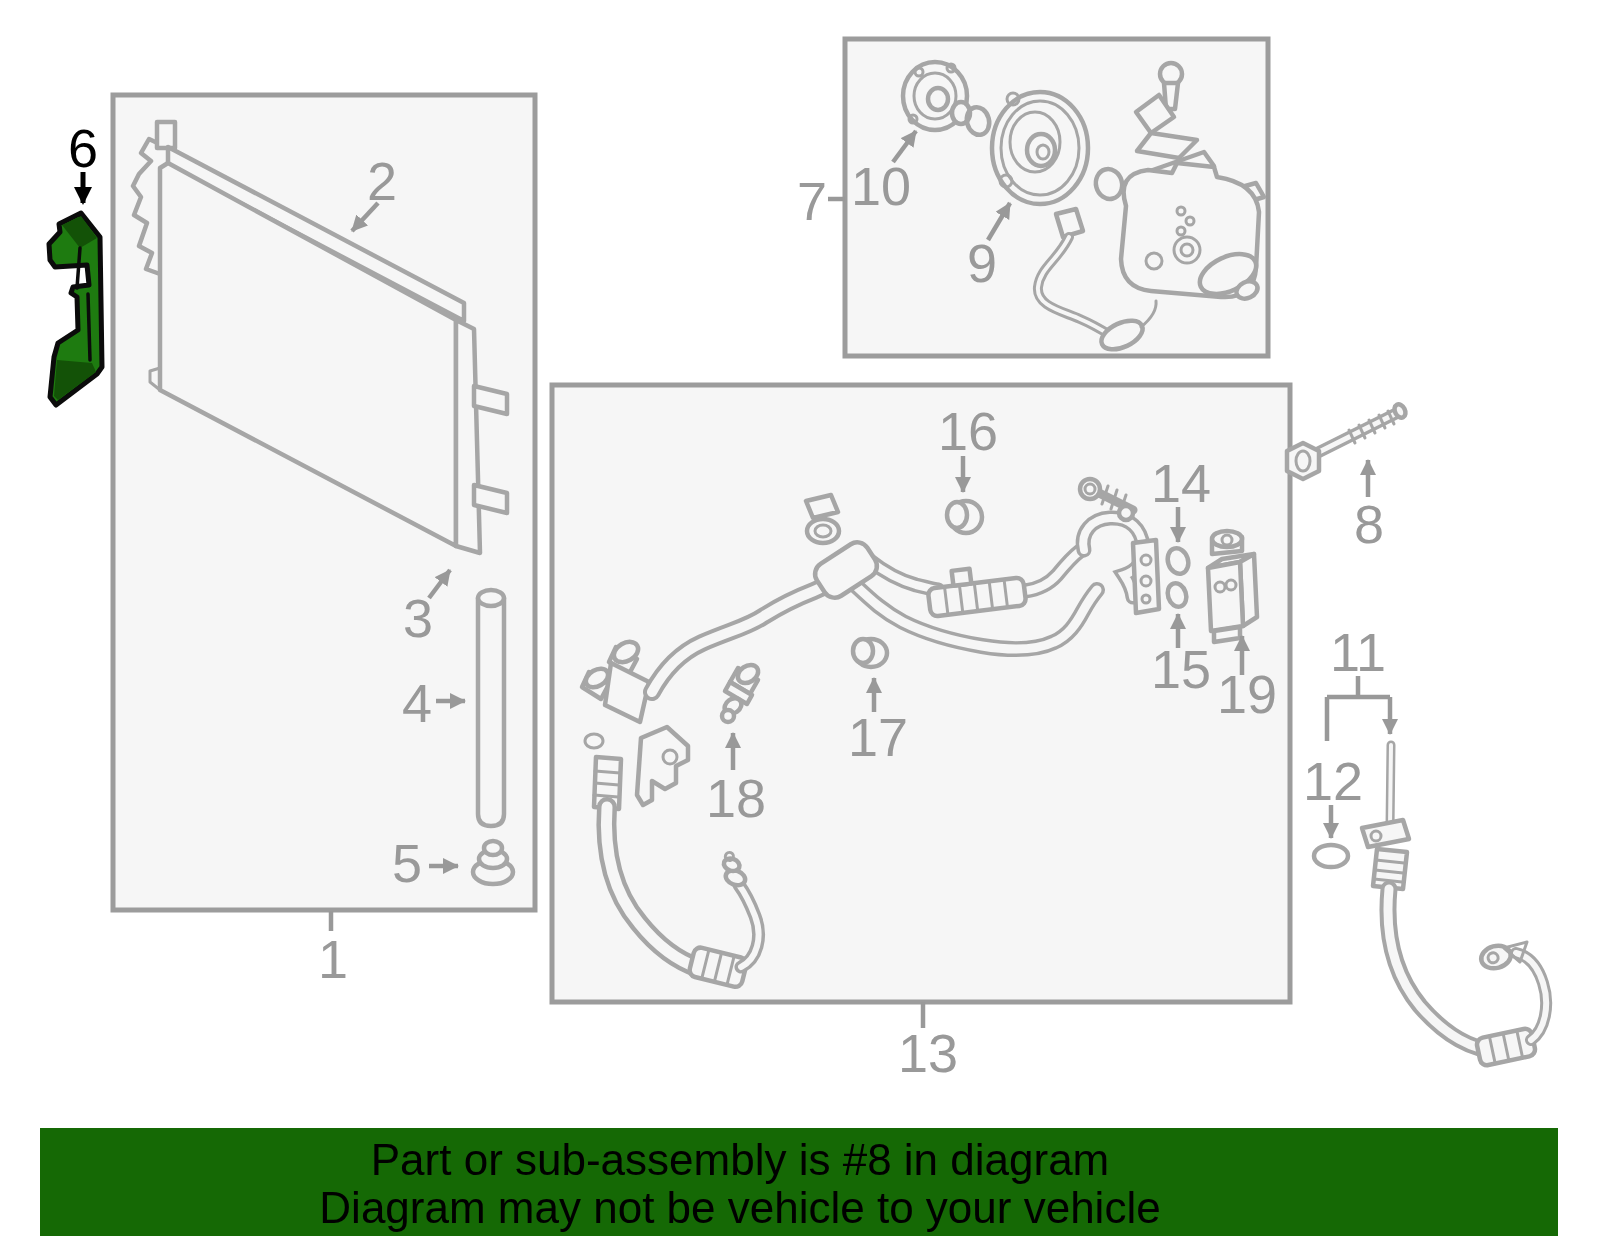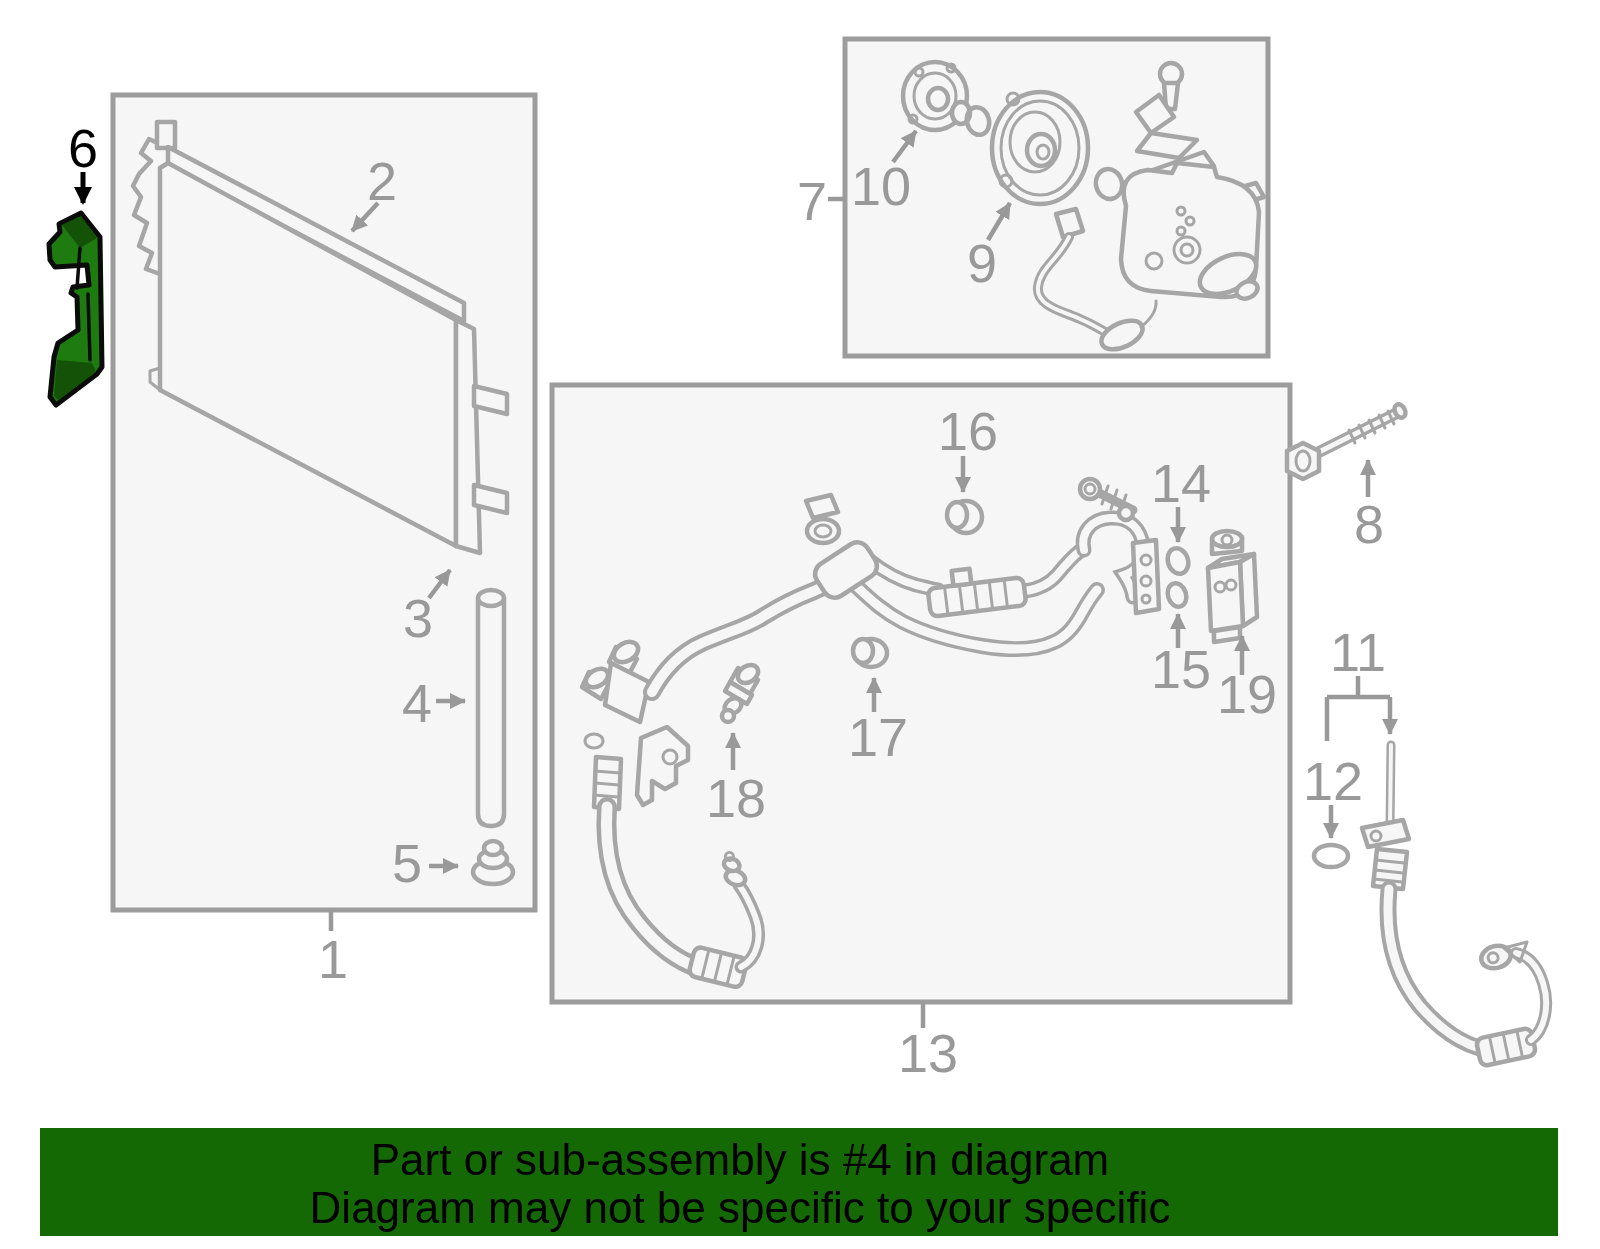--- a/index.html
+++ b/index.html
@@ -330,16 +330,16 @@
   <text class="lbl" x="928" y="1072">13</text>
   <text class="lbl" x="1181" y="502">14</text>
   <text class="lbl" x="1181" y="688">15</text>
   <text class="lbl" x="968" y="450">16</text>
   <text class="lbl" x="878" y="756">17</text>
   <text class="lbl" x="736" y="817">18</text>
   <text class="lbl" x="1247" y="713">19</text>
 </svg>
 
   <div class="banner">
-    <div>Part or sub-assembly is #4 in diagram</div>
-    <div>Diagram may not be specific to your specific</div>
+    <div>Part or sub-assembly is #8 in diagram</div>
+    <div>Diagram may not be vehicle to your vehicle</div>
   </div>
 </div>
 
 </body></html>

